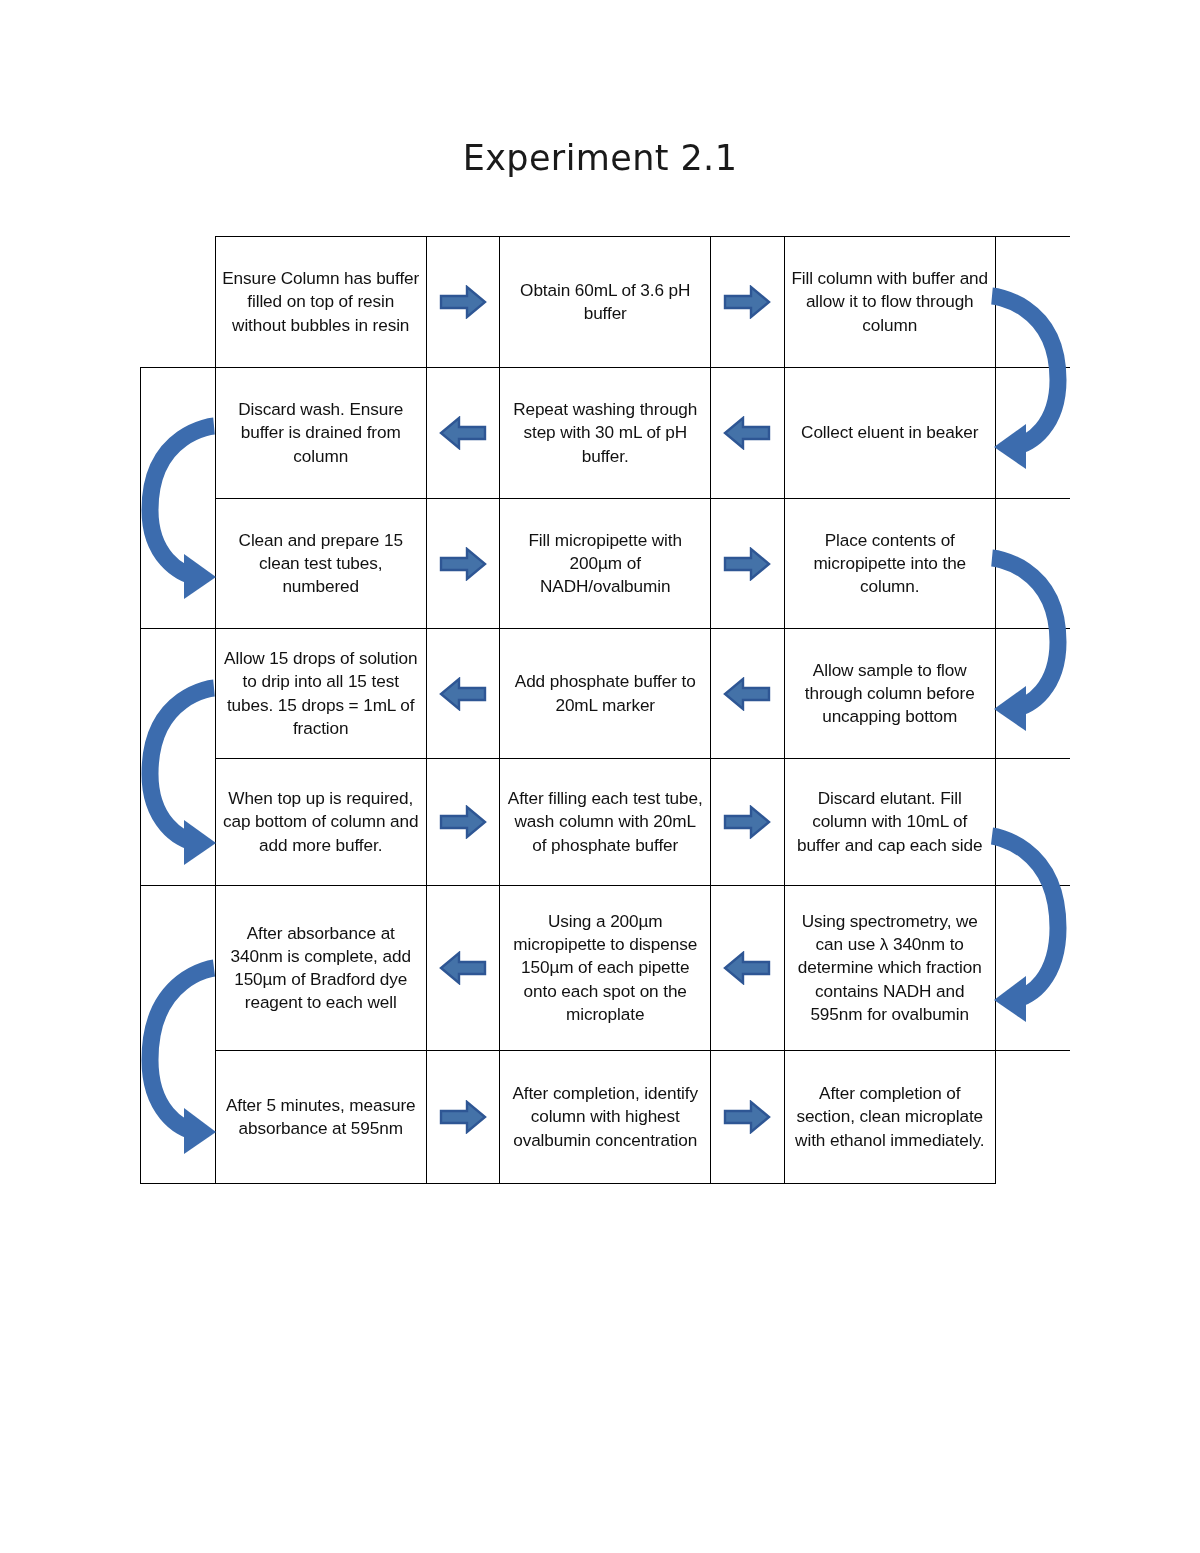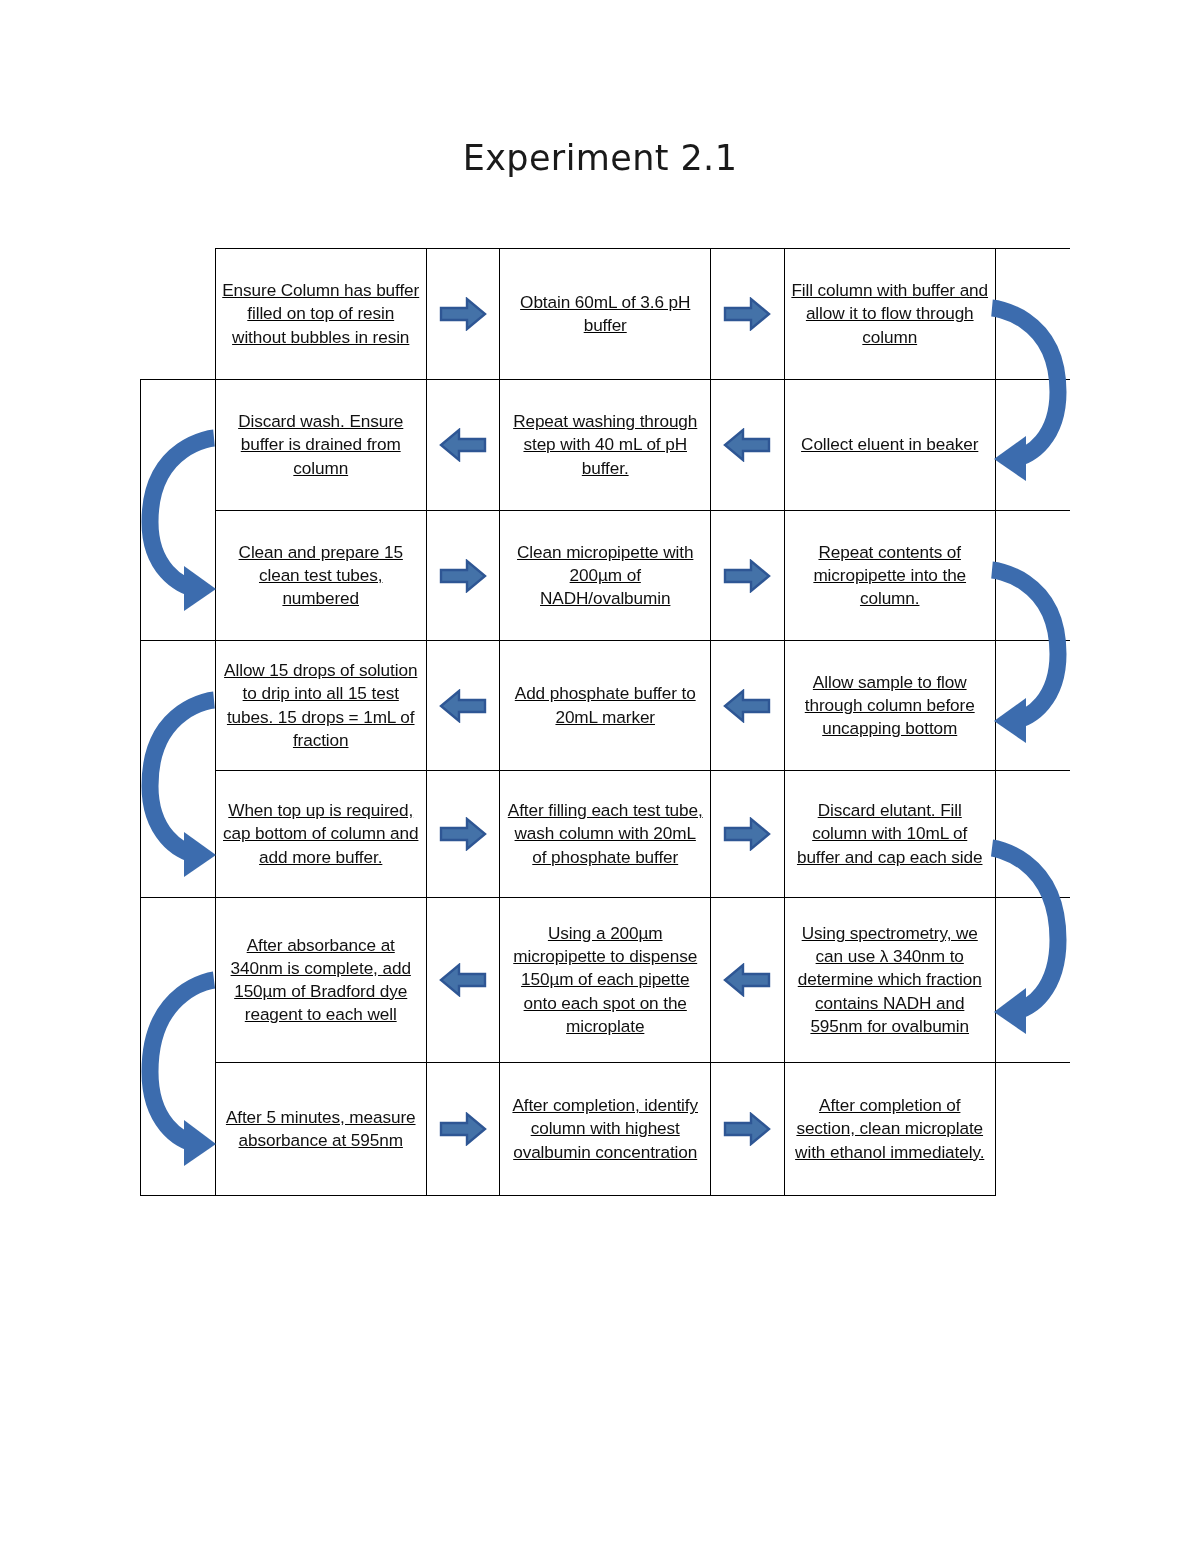--- a/index.html
+++ b/index.html
@@ -33,23 +33,22 @@
     font-weight: 400;
     letter-spacing: 0.4px;
     color: #1a1a1a;
     font-family: "DejaVu Sans", sans-serif;
   }
 
   
   .flow-wrap {
     position: absolute;
     left: 140px;
-    top: 248px;
+    top: 236px;
     width: 930px;
-    text-decoration: underline;
   }
 
   table.flow {
     border-collapse: collapse;
     width: 930px;
     table-layout: fixed;
   }
 
   table.flow td {
     border: 1.6px solid #000000;
@@ -142,45 +141,45 @@
         </tr>
 
         <tr style="height:131px;">
           <td class="cell-edge no-bottom"></td>
           <td class="step">Discard wash. Ensure buffer is drained from column</td>
           <td class="cell-arrow">
             <svg class="arrow-svg" width="48" height="34" viewBox="0 0 48 34">
               <path d="M46 11 H20 V2 L2 17 L20 32 V23 H46 Z" fill="#4472A8" stroke="#2E5694" stroke-width="2.4" stroke-linejoin="miter"></path>
             </svg>
           </td>
-          <td class="step">Repeat washing through step with 40 mL of pH buffer.</td>
+          <td class="step">Repeat washing through step with 30 mL of pH buffer.</td>
           <td class="cell-arrow">
             <svg class="arrow-svg" width="48" height="34" viewBox="0 0 48 34">
               <path d="M46 11 H20 V2 L2 17 L20 32 V23 H46 Z" fill="#4472A8" stroke="#2E5694" stroke-width="2.4" stroke-linejoin="miter"></path>
             </svg>
           </td>
           <td class="step">Collect eluent in beaker</td>
           <td class="cell-edge no-right"></td>
         </tr>
 
         <tr style="height:130px;">
           <td class="cell-edge no-top"></td>
           <td class="step">Clean and prepare 15 clean test tubes, numbered</td>
           <td class="cell-arrow">
             <svg class="arrow-svg" width="48" height="34" viewBox="0 0 48 34">
               <path d="M2 11 H28 V2 L46 17 L28 32 V23 H2 Z" fill="#4472A8" stroke="#2E5694" stroke-width="2.4" stroke-linejoin="miter"></path>
             </svg>
           </td>
-          <td class="step">Clean micropipette with 200µm of NADH/ovalbumin</td>
-          <td class="cell-arrow">
-            <svg class="arrow-svg" width="48" height="34" viewBox="0 0 48 34">
-              <path d="M2 11 H28 V2 L46 17 L28 32 V23 H2 Z" fill="#4472A8" stroke="#2E5694" stroke-width="2.4" stroke-linejoin="miter"></path>
-            </svg>
-          </td>
-          <td class="step">Repeat contents of micropipette into the column.</td>
+          <td class="step">Fill micropipette with 200µm of NADH/ovalbumin</td>
+          <td class="cell-arrow">
+            <svg class="arrow-svg" width="48" height="34" viewBox="0 0 48 34">
+              <path d="M2 11 H28 V2 L46 17 L28 32 V23 H2 Z" fill="#4472A8" stroke="#2E5694" stroke-width="2.4" stroke-linejoin="miter"></path>
+            </svg>
+          </td>
+          <td class="step">Place contents of micropipette into the column.</td>
           <td class="cell-edge no-right no-bottom"></td>
         </tr>
 
         <tr style="height:130px;">
           <td class="cell-edge no-bottom"></td>
           <td class="step">Allow 15 drops of solution to drip into all 15 test tubes. 15 drops = 1mL of fraction</td>
           <td class="cell-arrow">
             <svg class="arrow-svg" width="48" height="34" viewBox="0 0 48 34">
               <path d="M46 11 H20 V2 L2 17 L20 32 V23 H46 Z" fill="#4472A8" stroke="#2E5694" stroke-width="2.4" stroke-linejoin="miter"></path>
             </svg>

